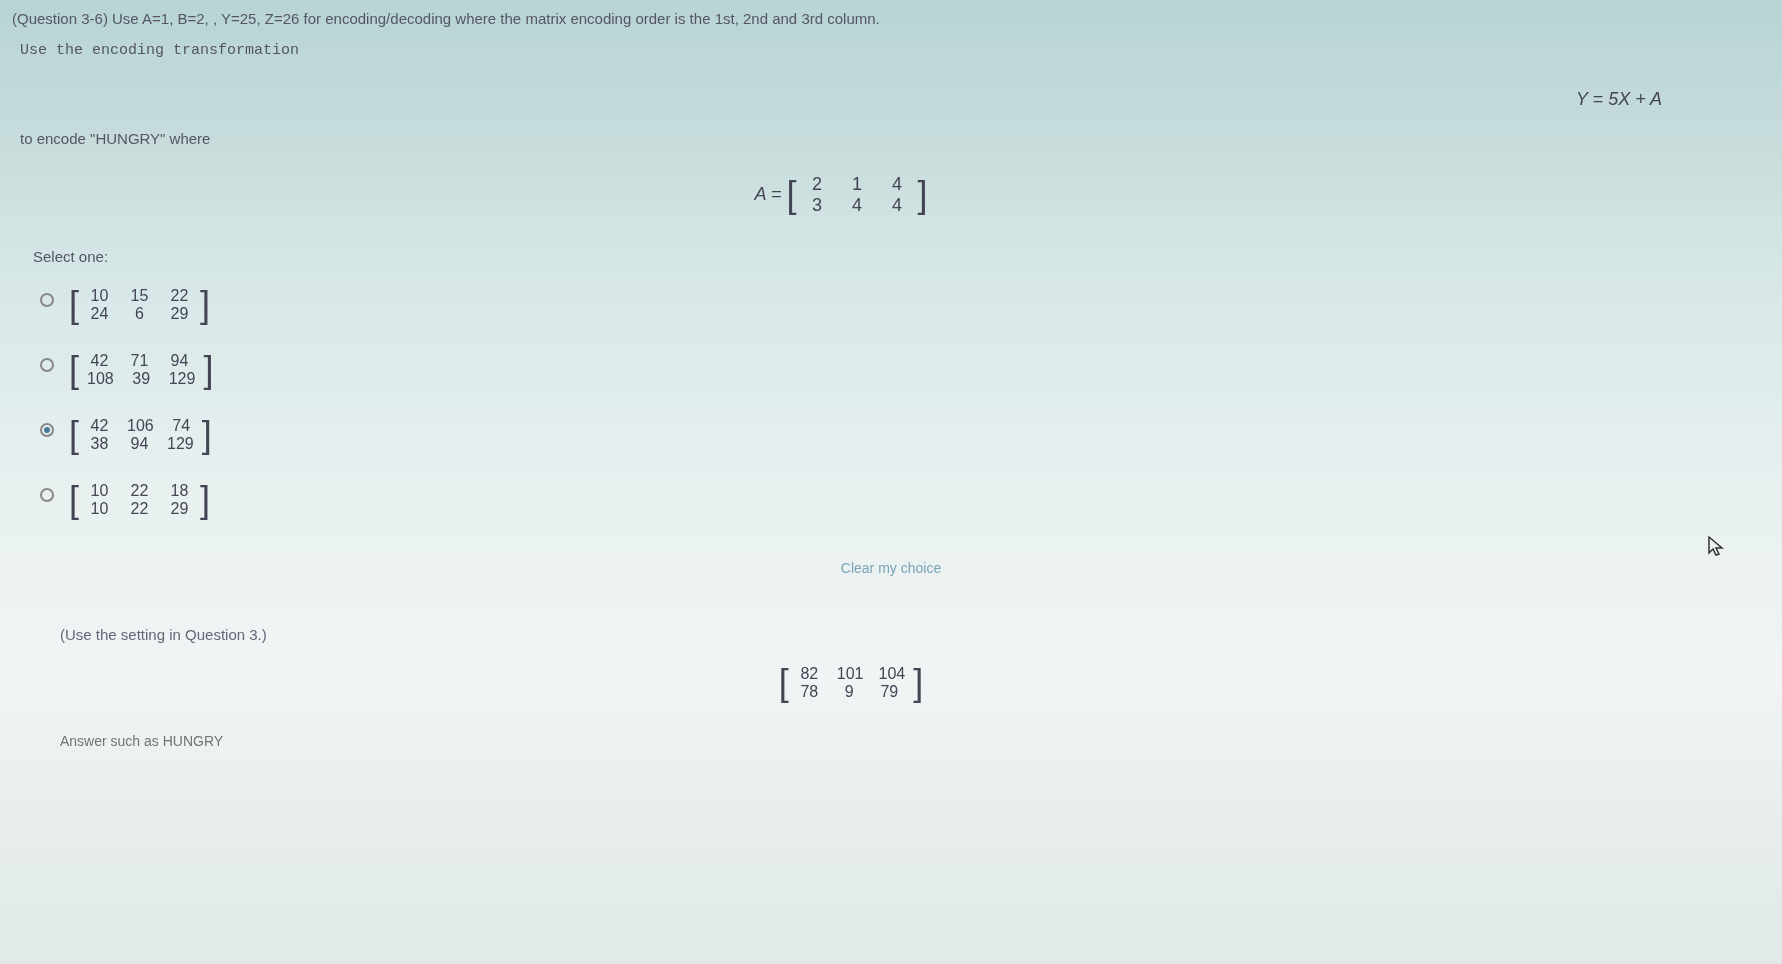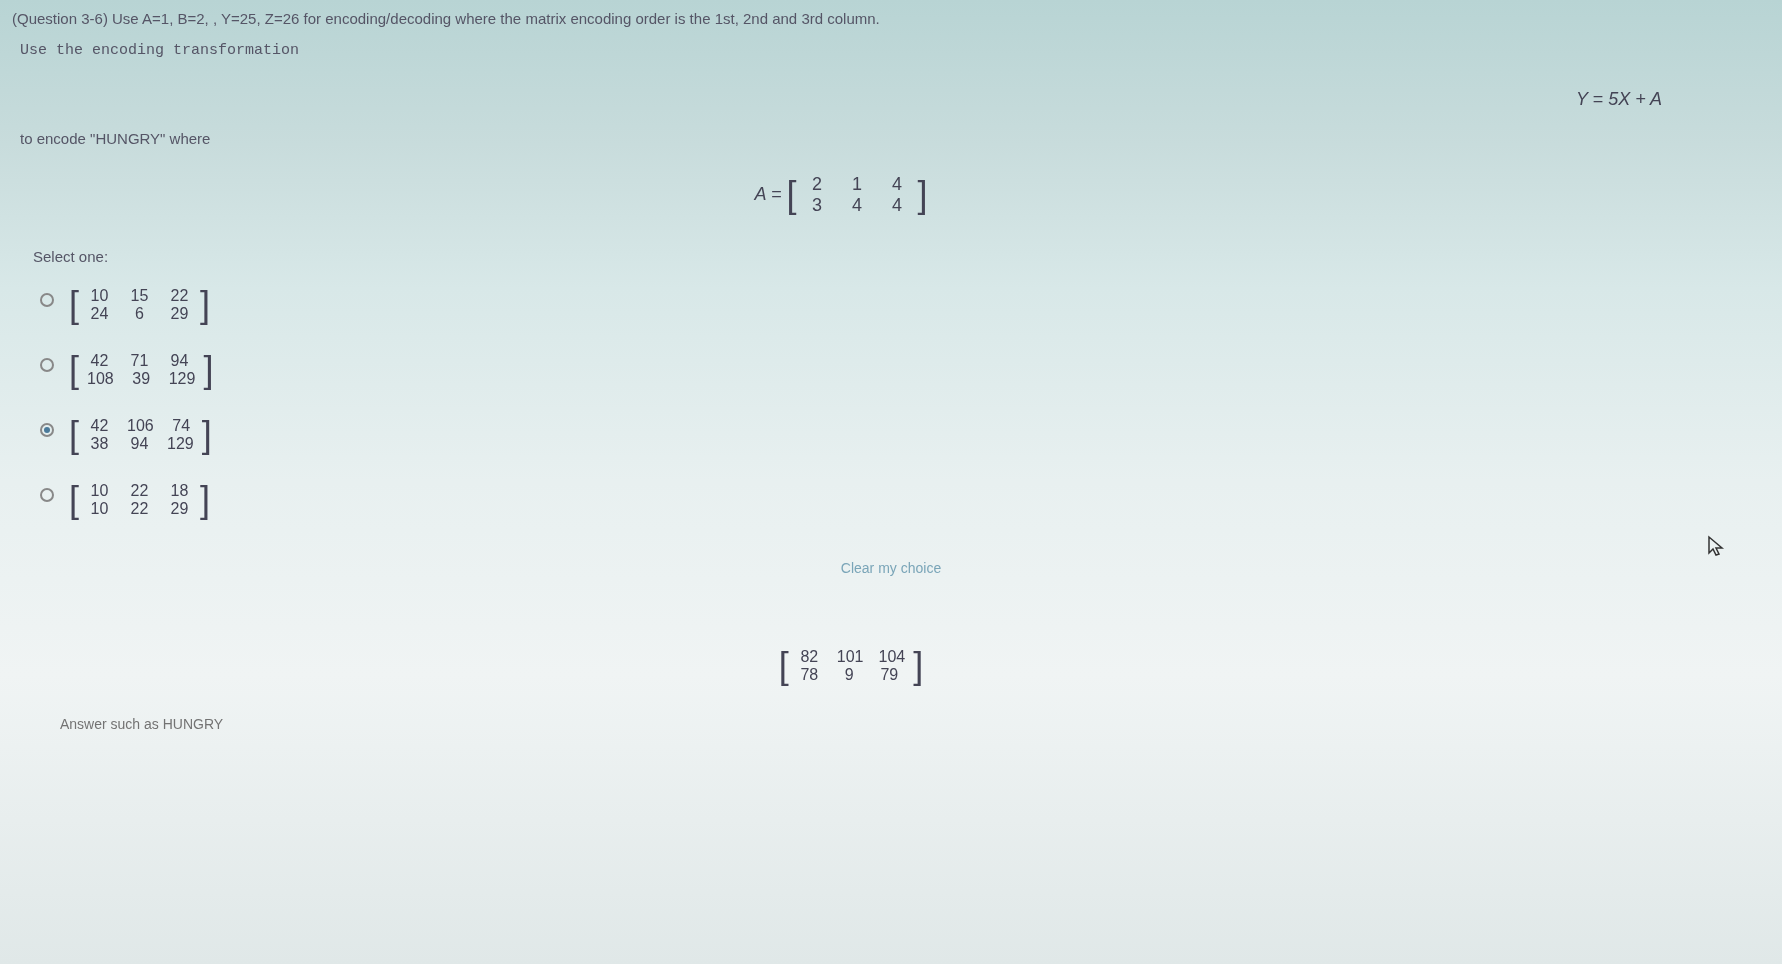--- a/index.html
+++ b/index.html
@@ -261,20 +261,21 @@
         <span class="bracket-right">]</span>
       </span>
     </div>
   </div>
 
 </div>
 
 <div class="clear-link">Clear my choice</div>
 
 <div class="bottom-section">
+  <div>(Use the setting in Question 3.)</div>
 </div>
 
 <div class="decode-matrix">
   <span class="matrix">
     <span class="bracket-left">[</span>
     <span class="matrix-content">
       <span class="matrix-row">
         <span class="matrix-cell">82</span>
         <span class="matrix-cell">101</span>
         <span class="matrix-cell">104</span>

